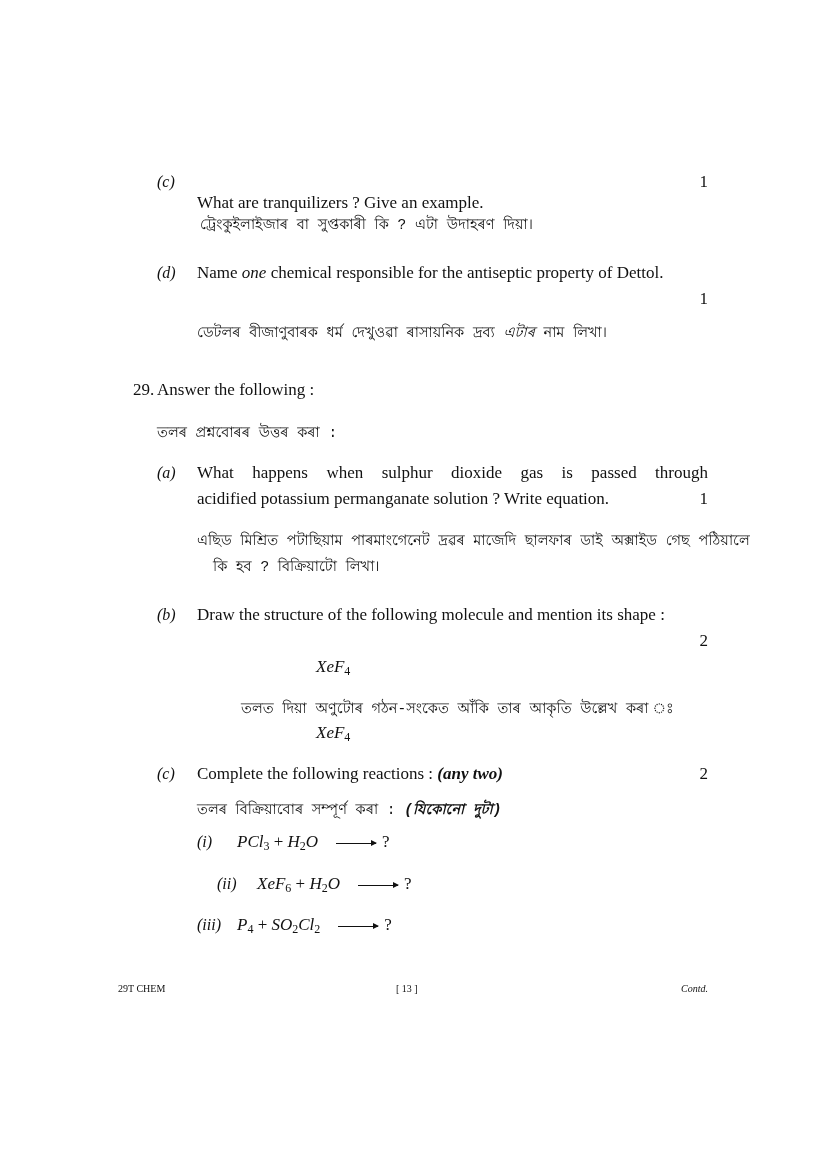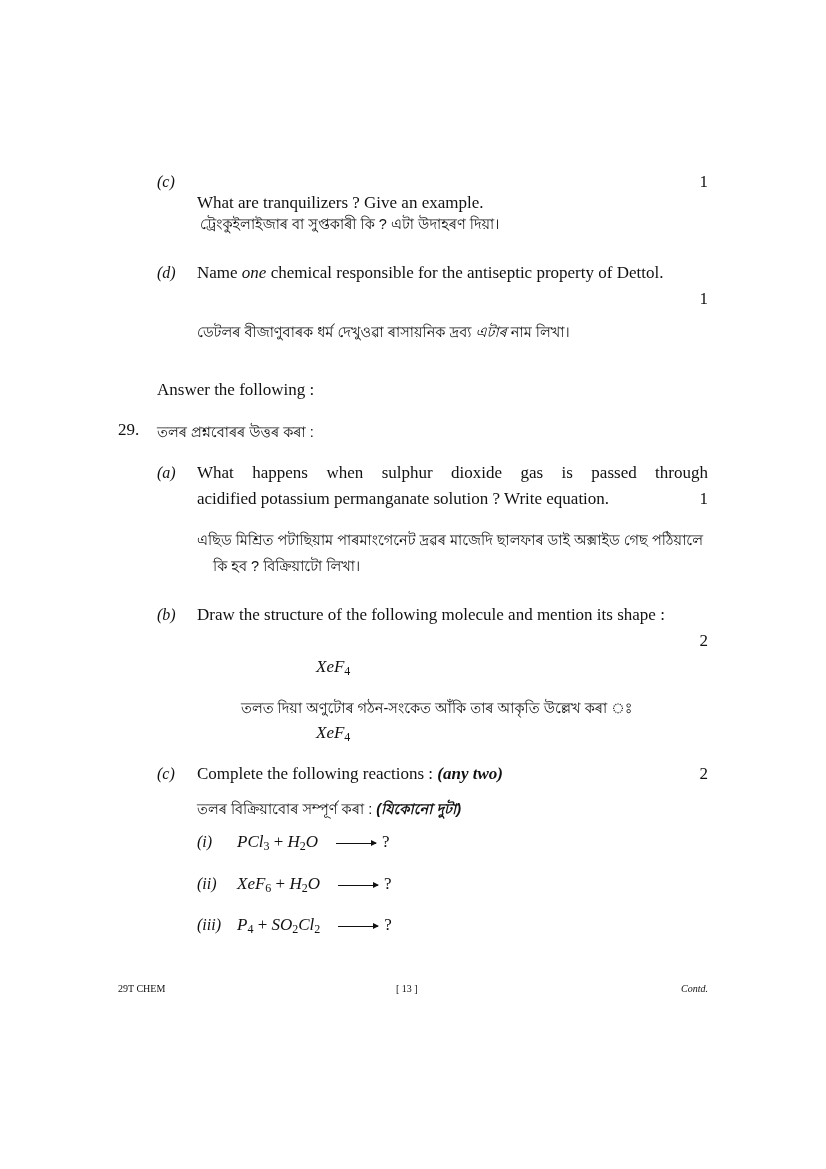--- a/index.html
+++ b/index.html
@@ -3,21 +3,21 @@
   <meta charset="utf-8">
   <style>
     html, body { margin: 0; padding: 0; background: #ffffff; }
     body {
       width: 826px; height: 1169px; position: relative; overflow: hidden;
       font-family: "Liberation Serif", "DejaVu Serif", serif;
       color: #111111; font-size: 17px;
     }
     .abs { position: absolute; white-space: nowrap; }
     .lbl { font-style: italic; font-size: 16px; }
-    .bn { font-family: Liberation Sans, sans-serif; font-size: 14.5px; }
+    .bn { font-family: Liberation Mono, monospace; font-size: 14.5px; }
     .mark { position: absolute; right: 118px; font-size: 17px; }
     .it { font-style: italic; }
     .bi { font-style: italic; font-weight: bold; }
     .chem { font-style: italic; font-size: 17px; }
     .chem sub { font-size: 12px; font-style: normal; vertical-align: -3px; }
     .arrow { display: inline-block; width: 40px; height: 1px; background: #111; position: relative; vertical-align: middle; margin: 0 6px 0 18px; }
     .arrow::after { content: ""; position: absolute; right: -1px; top: -3px; border-left: 6px solid #111; border-top: 3.5px solid transparent; border-bottom: 3.5px solid transparent; }
     .justify { text-align: justify; text-align-last: justify; width: 511px; white-space: normal; }
     .footer { font-size: 10px; }
   </style>
@@ -32,21 +32,21 @@
 </div>
 
 <div>
   <span class="abs lbl" style="left:157px; top:264px;">(d)</span>
   <span class="abs" style="left:197px; top:263px;"><span>Name </span><span class="it">one</span><span> chemical responsible for the antiseptic property of Dettol.</span></span>
   <span class="mark" style="top:289px;">1</span>
   <span class="abs bn" style="left:197px; top:321px;"><span>ডেটলৰ বীজাণুবাৰক ধৰ্ম দেখুওৱা ৰাসায়নিক দ্ৰব্য </span><span class="it">এটাৰ</span><span>  নাম লিখা।</span></span>
 </div>
 
 <div>
-  <span class="abs" style="left:118px; top:380px;margin-top:40px;">29.</span>
+  <span class="abs" style="left:133px; top:380px;">29.</span>
   <span class="abs" style="left:157px; top:380px;">Answer the following :</span>
   <span class="abs bn" style="left:157px; top:421px;">তলৰ প্ৰশ্নবোৰৰ উত্তৰ কৰা :</span>
 </div>
 
 <div>
   <span class="abs lbl" style="left:157px; top:464px;">(a)</span>
   <div class="abs justify" style="left:197px; top:463px;">What happens when  sulphur dioxide gas is passed through</div>
   <span class="abs" style="left:197px; top:489px;">acidified potassium permanganate solution ? Write equation.</span>
   <span class="mark" style="top:489px;">1</span>
   <span class="abs bn" style="left:197px; top:529px;">এছিড মিশ্ৰিত পটাছিয়াম পাৰমাংগেনেট দ্ৰৱৰ মাজেদি ছালফাৰ ডাই অক্সাইড গেছ পঠিয়ালে</span>
@@ -66,21 +66,21 @@
   <span class="abs lbl" style="left:157px; top:765px;">(c)</span>
   <span class="abs" style="left:197px; top:764px;"><span>Complete the following reactions : </span><span class="bi">(any two)</span></span>
   <span class="mark" style="top:764px;">2</span>
   <span class="abs bn" style="left:197px; top:798px;"><span>তলৰ বিক্ৰিয়াবোৰ সম্পূৰ্ণ কৰা : </span><span class="bi">(যিকোনো দুটা)</span></span>
 
   <div class="abs" style="left:197px; top:832px;">
     <span class="lbl" style="display:inline-block; width:40px;">(i)</span><span class="chem"><span>PCl</span><sub>3</sub><span style="font-style:normal"> + </span><span>H</span><sub>2</sub><span>O</span></span><span class="arrow"></span><span>?</span>
   </div>
 
   <div class="abs" style="left:197px; top:874px;">
-    <span class="lbl" style="display:inline-block; width:40px;">(ii)</span><span class="chem"><span>XeF</span><sub>6</sub><span style="font-style:normal"> + </span><span>H</span><sub>2</sub><span>O</span></span><span class="arrow"></span><span>?</span>
+    <span class="lbl" style="display:inline-block; width:40px;margin-left:20px;">(ii)</span><span class="chem"><span>XeF</span><sub>6</sub><span style="font-style:normal"> + </span><span>H</span><sub>2</sub><span>O</span></span><span class="arrow"></span><span>?</span>
   </div>
 
   <div class="abs" style="left:197px; top:915px;">
     <span class="lbl" style="display:inline-block; width:40px;">(iii)</span><span class="chem"><span>P</span><sub>4</sub><span style="font-style:normal"> + </span><span>SO</span><sub>2</sub><span>Cl</span><sub>2</sub></span><span class="arrow"></span><span>?</span>
   </div>
 </div>
 
 <div>
   <span class="abs footer" style="left:118px; top:983px;">29T CHEM</span>
   <span class="abs footer" style="left:396px; top:983px;">[ 13 ]</span>

